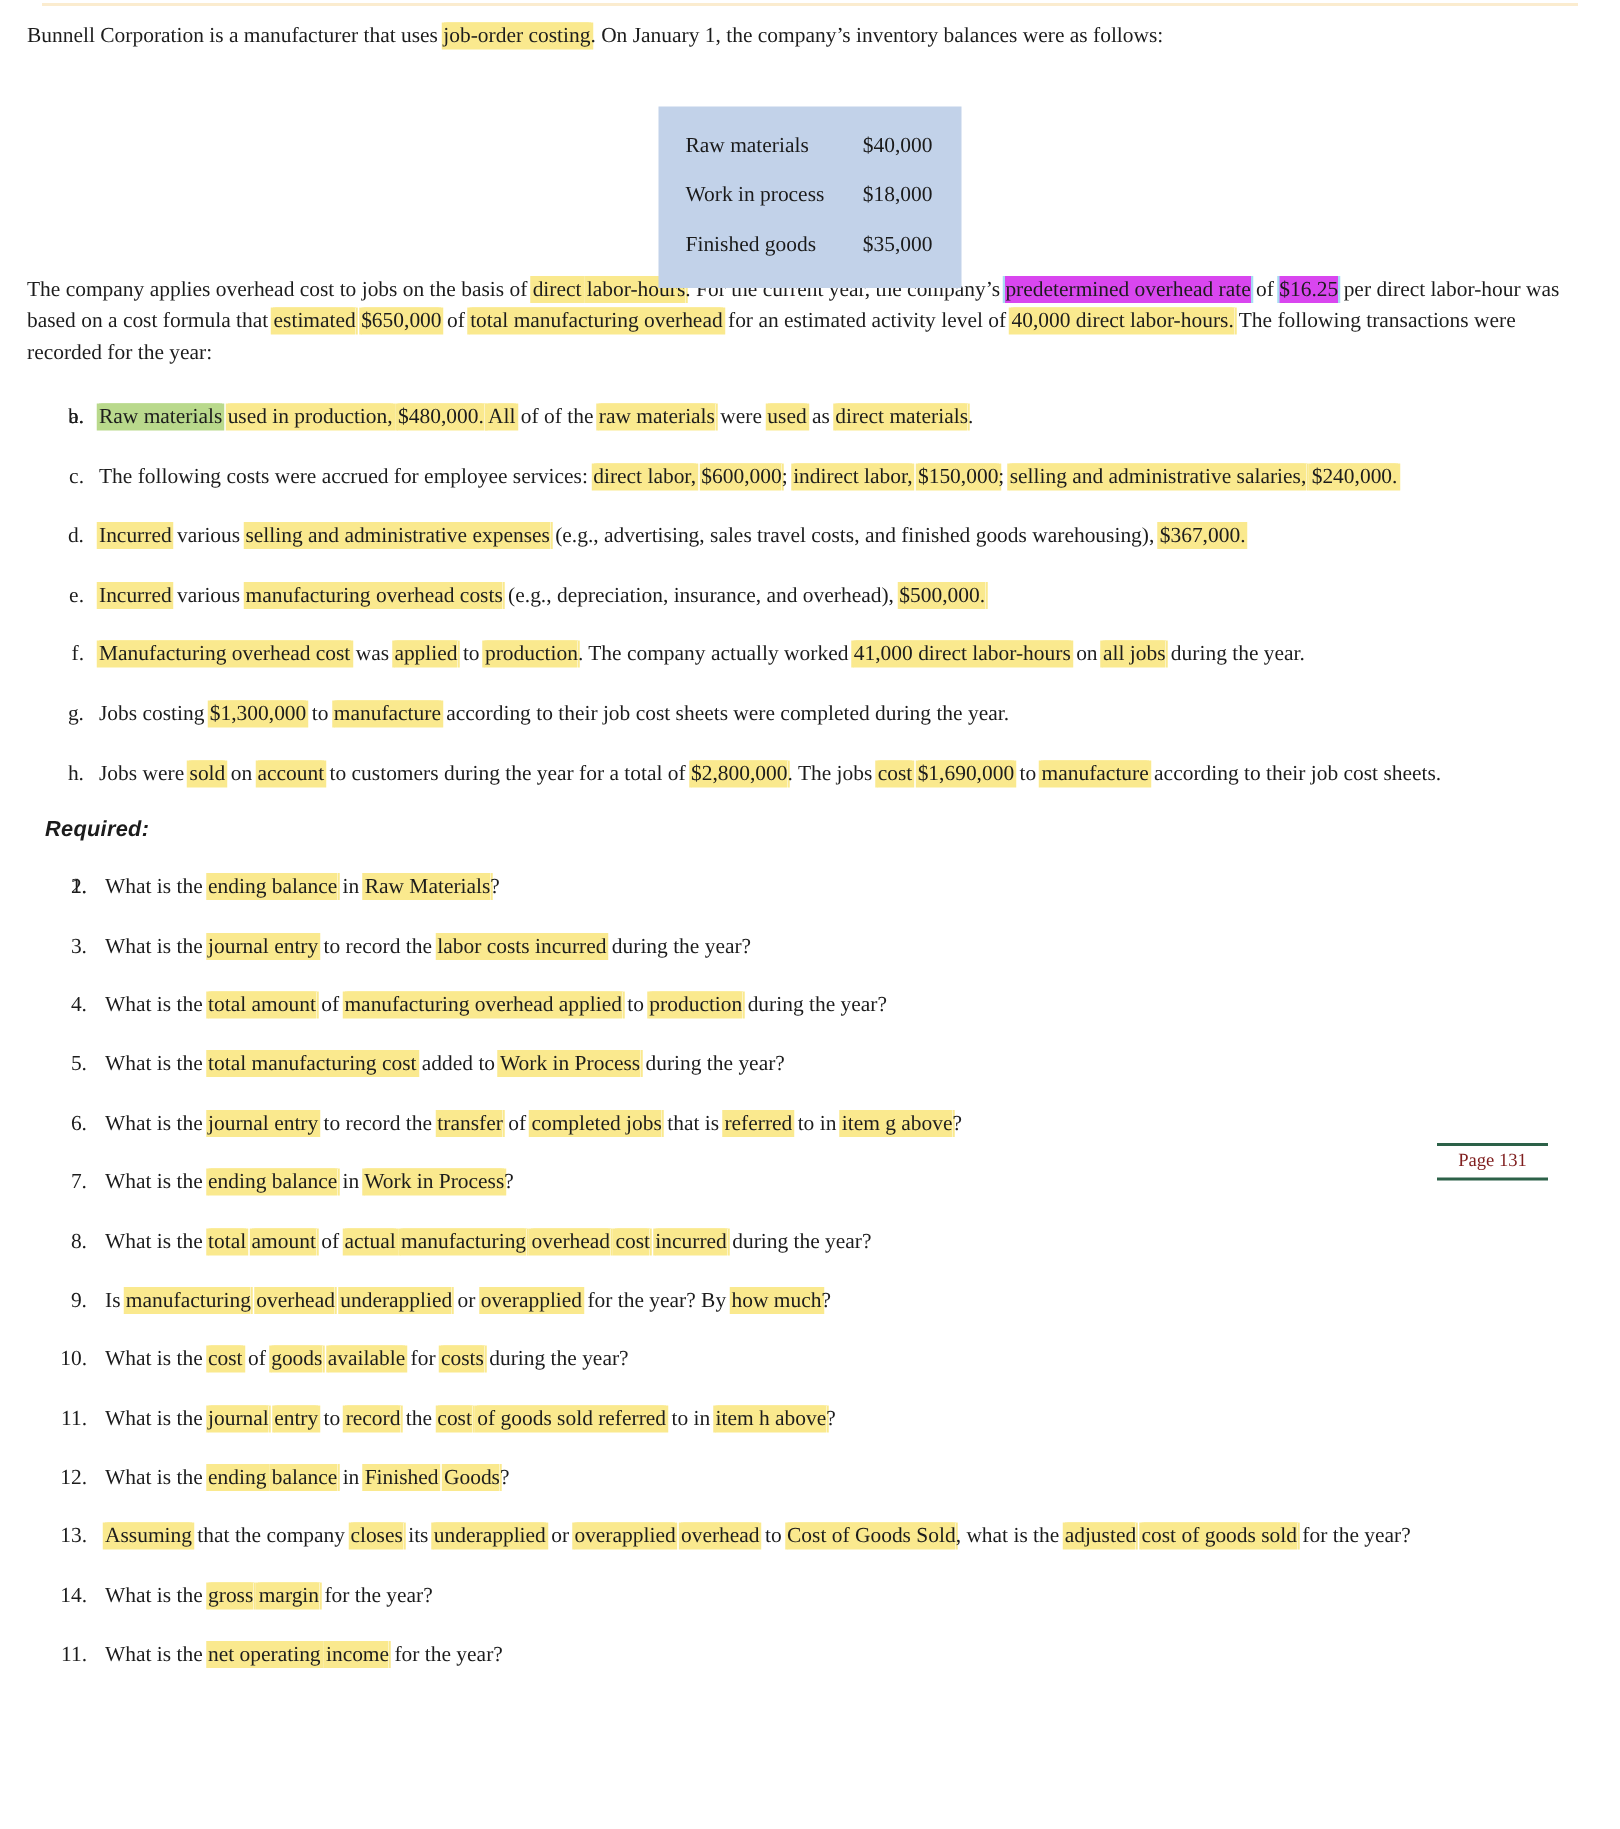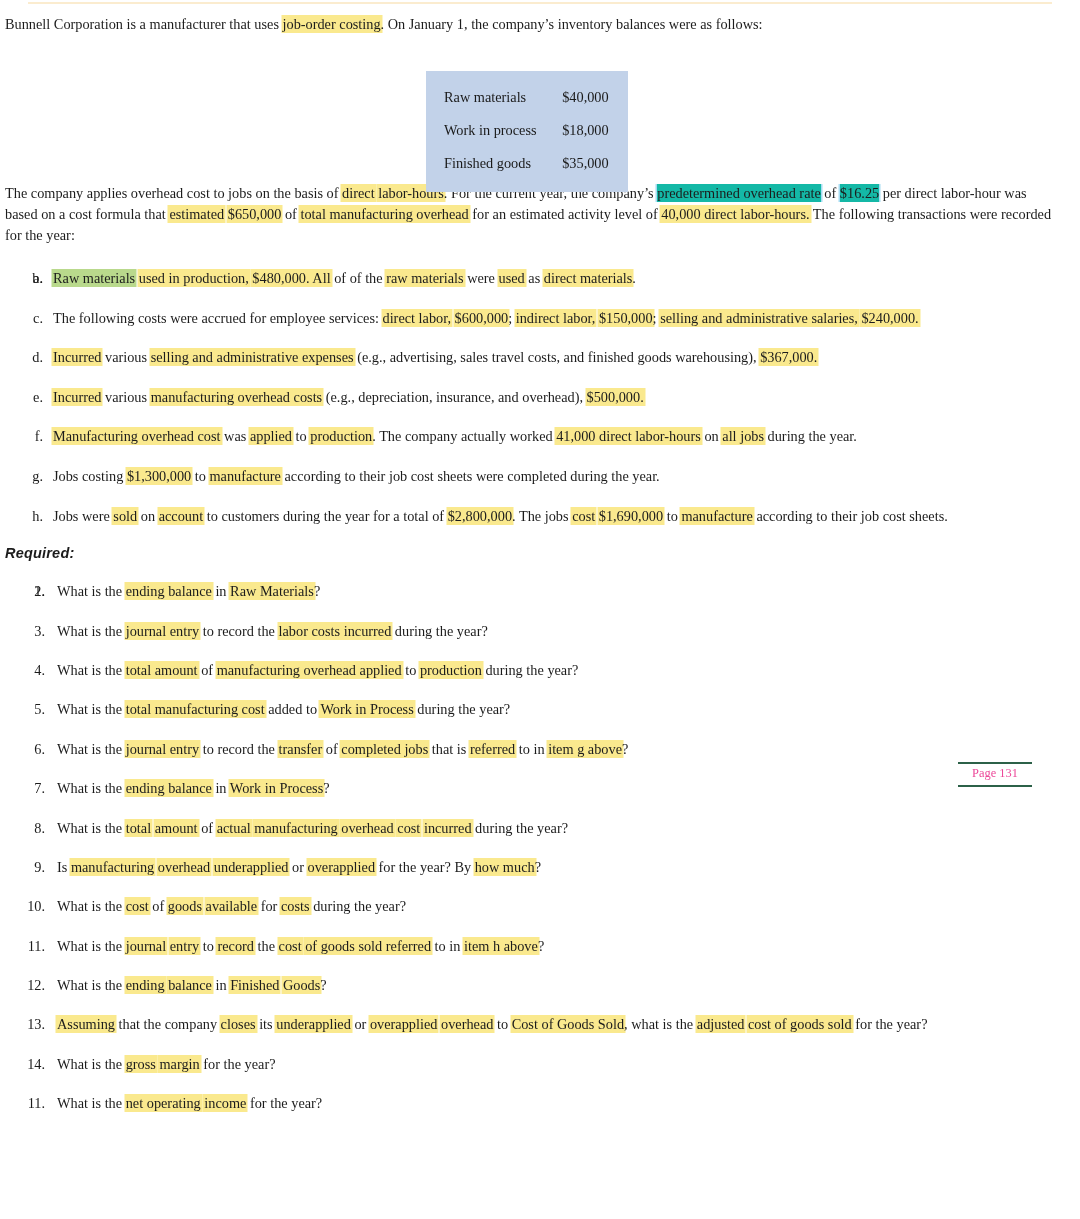--- a/index.html
+++ b/index.html
@@ -28,21 +28,21 @@
     background: #fbeccf;
   }
 
   .page {
     position: absolute;
     top: 0;
     left: 0;
     width: 1080px;
     height: 1219px;
     box-sizing: border-box;
-    padding: 14px 18px 0 5px;
+    padding: 14px 18px 0 18px;
   }
 
   p.para {
     font-size: 14.3px;
     line-height: 21px;
     margin: 0;
     text-align: left;
   }
 
   .intro {
@@ -102,21 +102,21 @@
     width: 38px;
     text-align: right;
     font-size: 14.3px;
   }
 
   .required {
     font-weight: bold;
     font-style: italic;
     font-size: 14.5px;
     font-family: "Liberation Sans", sans-serif;
-    margin: 14px 0 0 0;
+    margin: 14px 0 0 12px;
     letter-spacing: 0.2px;
   }
 
   
   ol.nums {
     list-style: none;
     margin: 20px 0 0 0;
     padding: 0;
   }
   ol.nums > li {
@@ -142,21 +142,21 @@
   }
   mark.y {
     background-color: #fae98e;
     box-shadow: 1.5px 0 0 #fae98e, -1.5px 0 0 #fae98e;
   }
   mark.g {
     background-color: #b9d98c;
     box-shadow: 1.5px 0 0 #b9d98c, -1.5px 0 0 #b9d98c;
   }
   mark.c {
-    background-color: #14b8a6;
+    background-color: #d946ef;
     box-shadow: 1.5px 0 0 #a6dcf2, -1.5px 0 0 #a6dcf2;
   }
 
   
   .page-stamp {
     position: absolute;
     left: 958px;
     top: 762px;
     width: 74px;
     text-align: center;
@@ -166,21 +166,21 @@
     background: #2c6148;
     width: 74px;
   }
   .page-stamp .bar.bottom {
     margin-top: 2px;
   }
   .page-stamp .lbl {
     font-size: 12.4px;
     line-height: 17px;
     padding: 1px 0 1px 0;
-    color: #ec4899;
+    color: #7f1d1d;
     white-space: nowrap;
   }
 </style>
 </head>
 <body>
 
 <div class="top-rule"></div>
 
 <div class="page">
 

